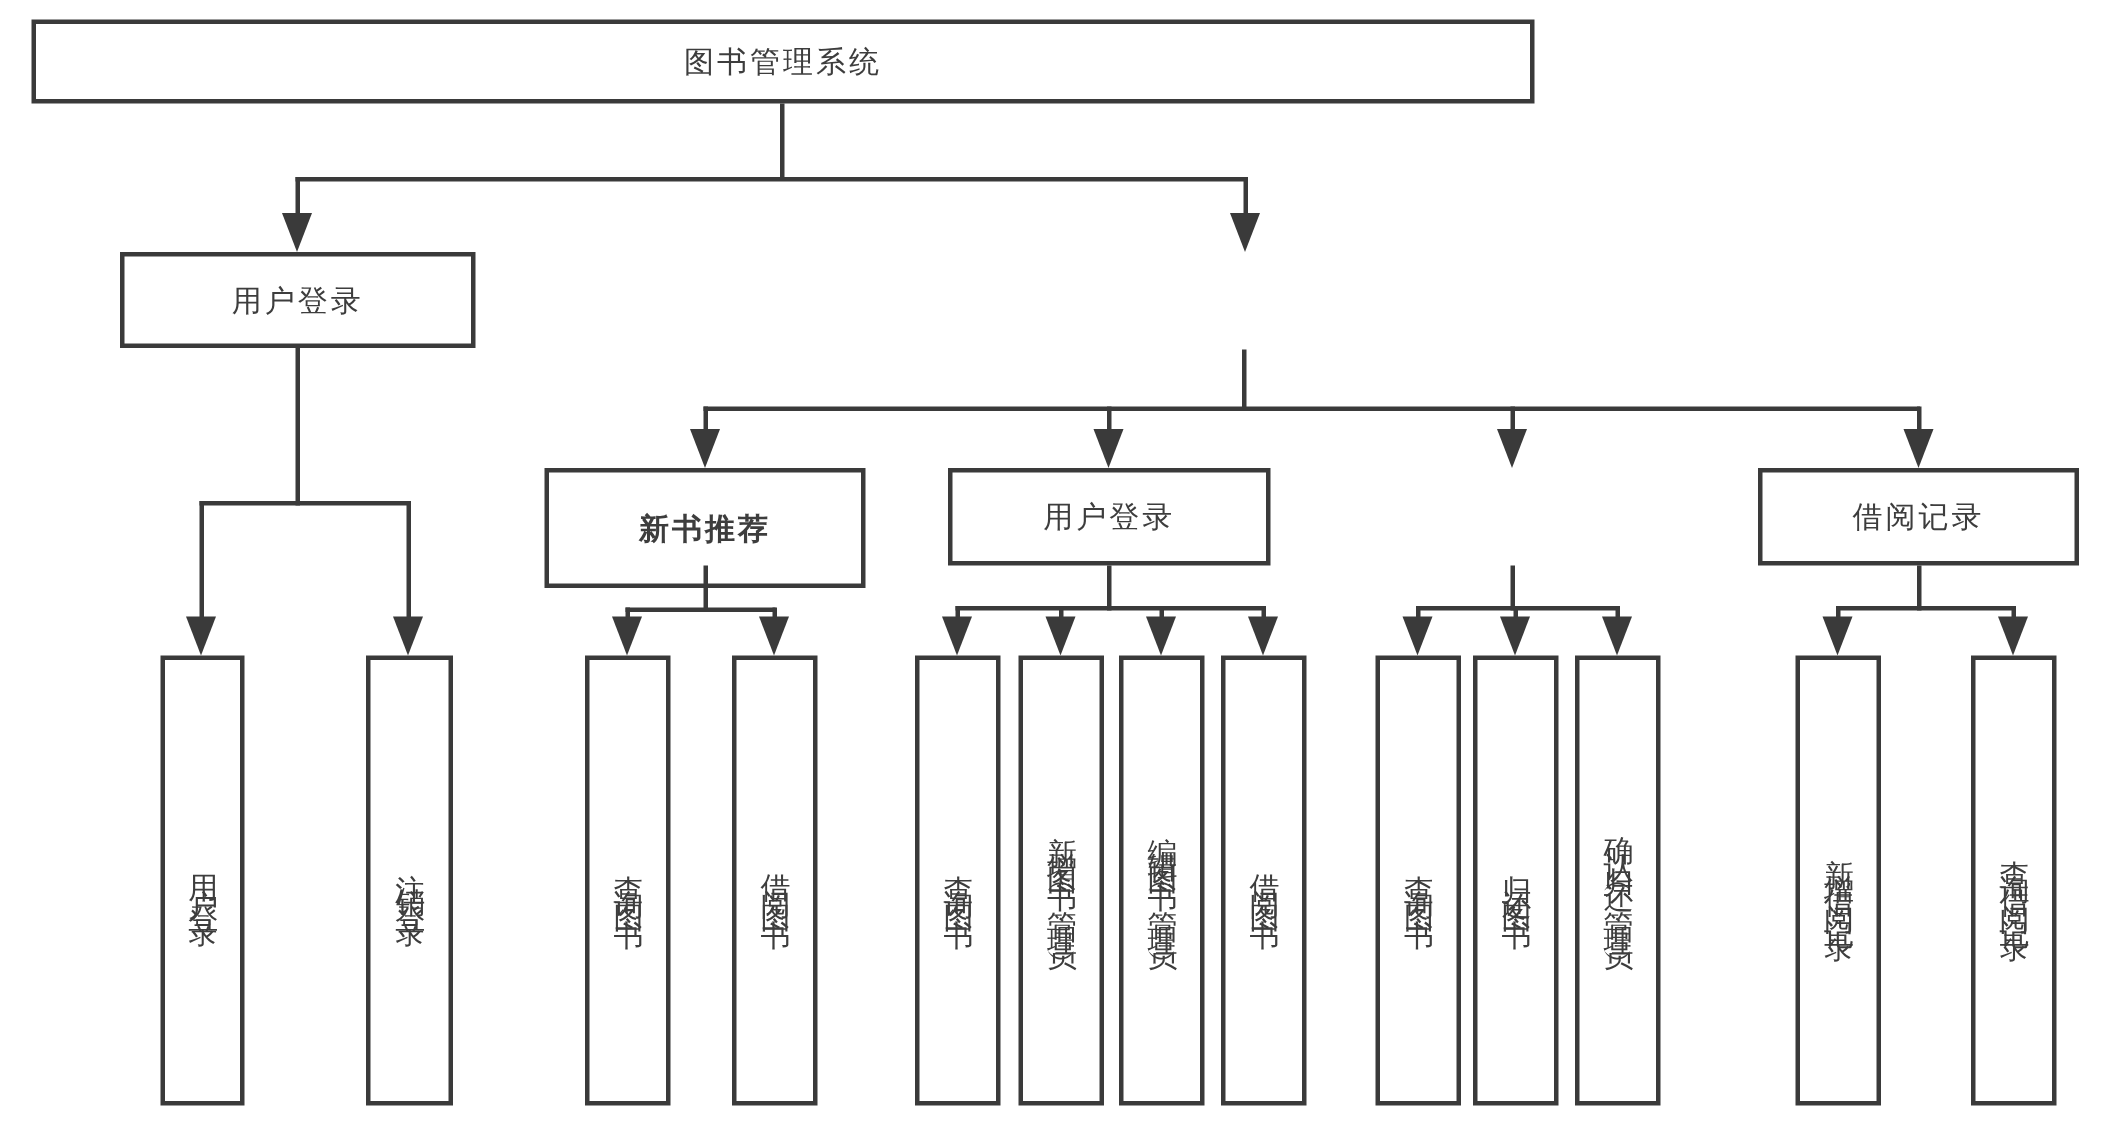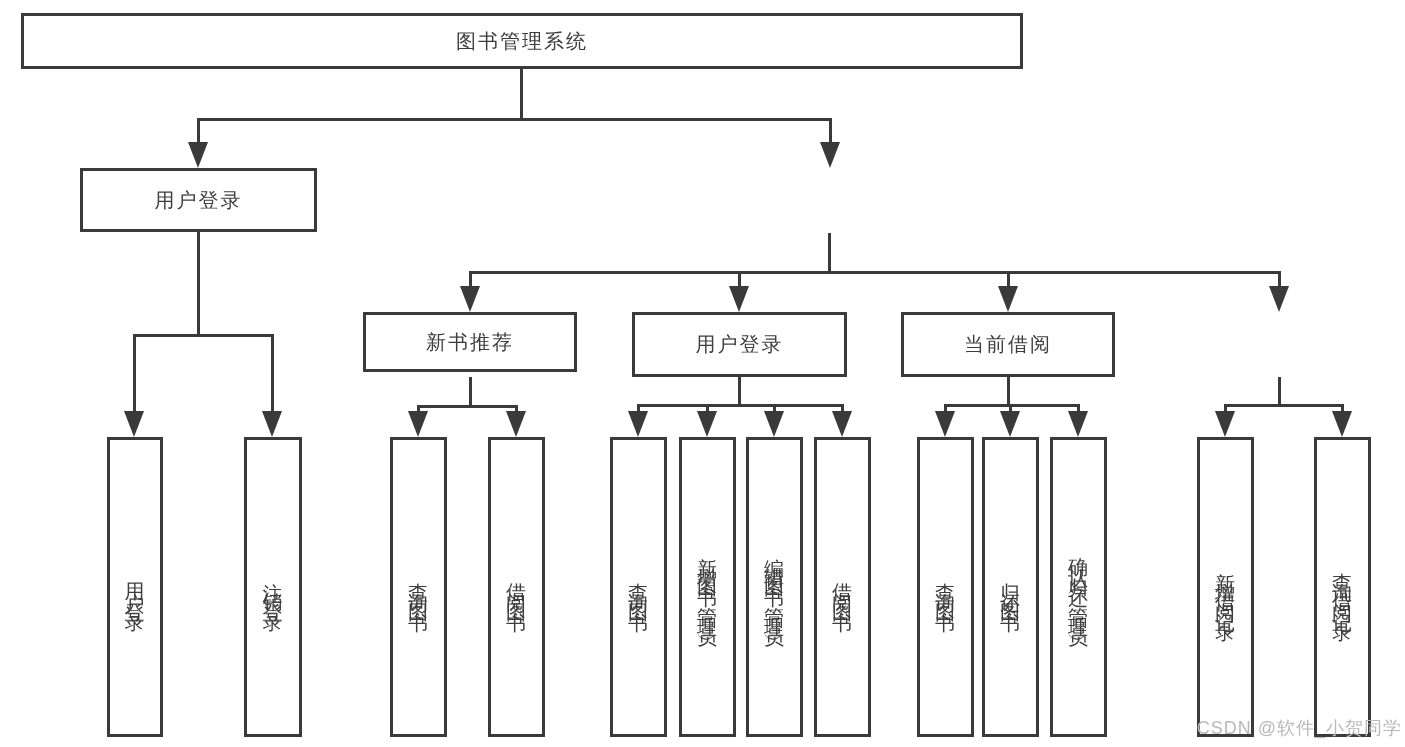--- a/index.html
+++ b/index.html
@@ -54,32 +54,32 @@
 
   <div class="node" style="left:21px;top:13px;width:1002px;height:56px;">
     <span class="h-label">图书管理系统</span>
   </div>
 
   <div class="node" style="left:80px;top:168px;width:237px;height:64px;">
     <span class="h-label">用户登录</span>
   </div>
 
 
-  <div class="node" style="left:363px;top:312px;width:214px;height:60px;">
+  <div class="node" style="left:363px;top:312px;width:214px;height:80px;font-weight:bold;">
     <span class="h-label">新书推荐</span>
   </div>
 
   <div class="node" style="left:632px;top:312px;width:215px;height:65px;">
     <span class="h-label">用户登录</span>
   </div>
 
-  <div class="node" style="left:901px;top:312px;width:214px;height:65px;">
-    <span class="h-label">当前借阅</span>
+
+  <div class="node" style="left:1172px;top:312px;width:214px;height:65px;">
+    <span class="h-label">借阅记录</span>
   </div>
-
 
   <div class="leaf" style="left:107px;top:437px;width:56px;height:300px;">
     <span class="v-label">用户登录</span>
   </div>
 
   <div class="leaf" style="left:244px;top:437px;width:58px;height:300px;">
     <span class="v-label">注销登录</span>
   </div>
 
   <div class="leaf" style="left:390px;top:437px;width:57px;height:300px;">
@@ -178,15 +178,14 @@
   <div class="vline" style="left:1077px;top:404px;height:11px;"></div>
   <div class="arrow" style="left:1068px;top:411px;"></div>
 
   <div class="vline" style="left:1278px;top:377px;height:30px;"></div>
   <div class="hline" style="left:1224px;top:404px;width:119px;"></div>
   <div class="vline" style="left:1224px;top:404px;height:11px;"></div>
   <div class="arrow" style="left:1215px;top:411px;"></div>
   <div class="vline" style="left:1341px;top:404px;height:11px;"></div>
   <div class="arrow" style="left:1332px;top:411px;"></div>
 
-  <div class="watermark">CSDN @软件_小贺同学</div>
 
 </div>
 
 </body></html>

